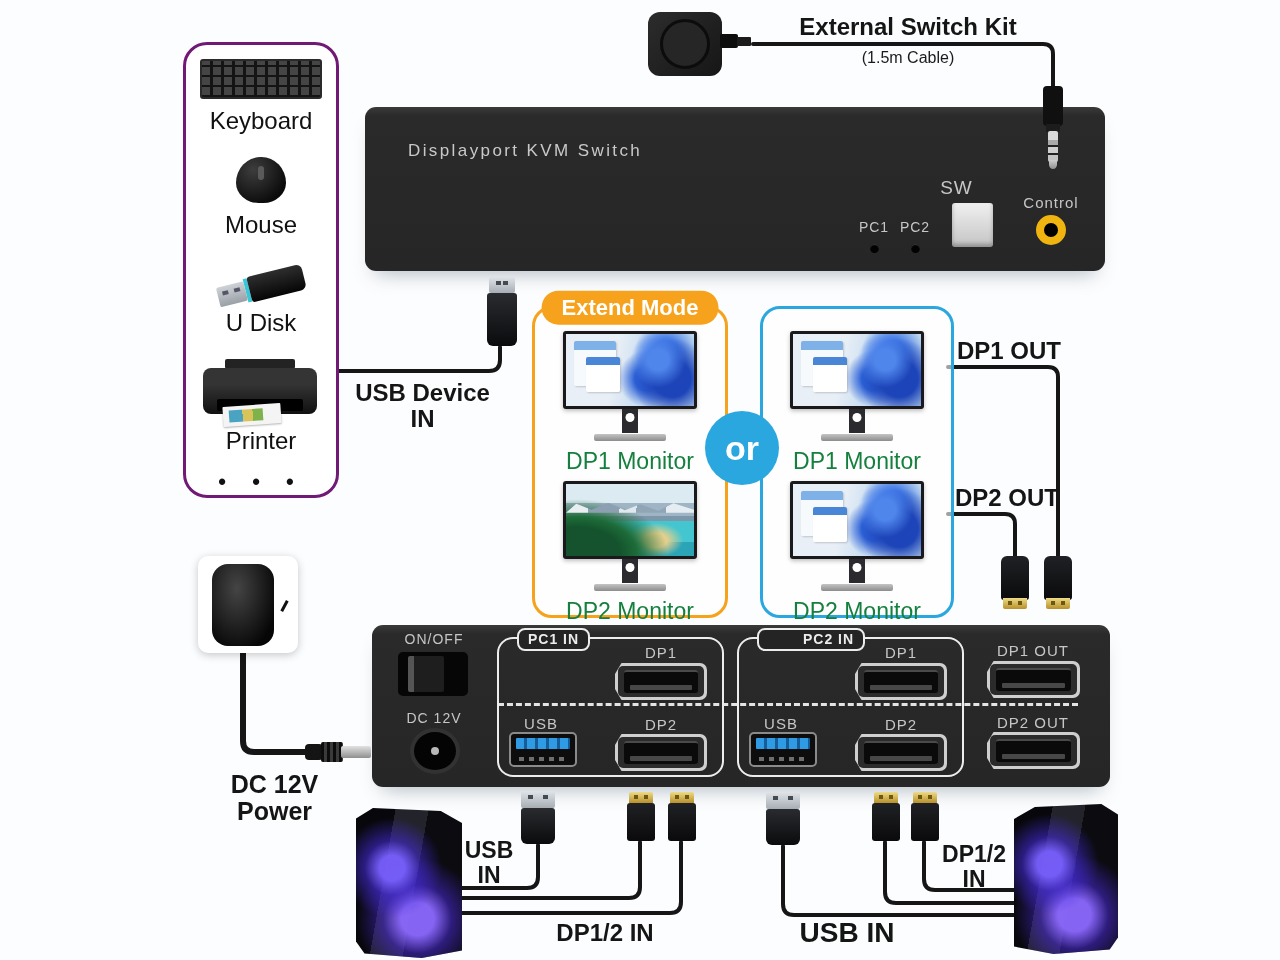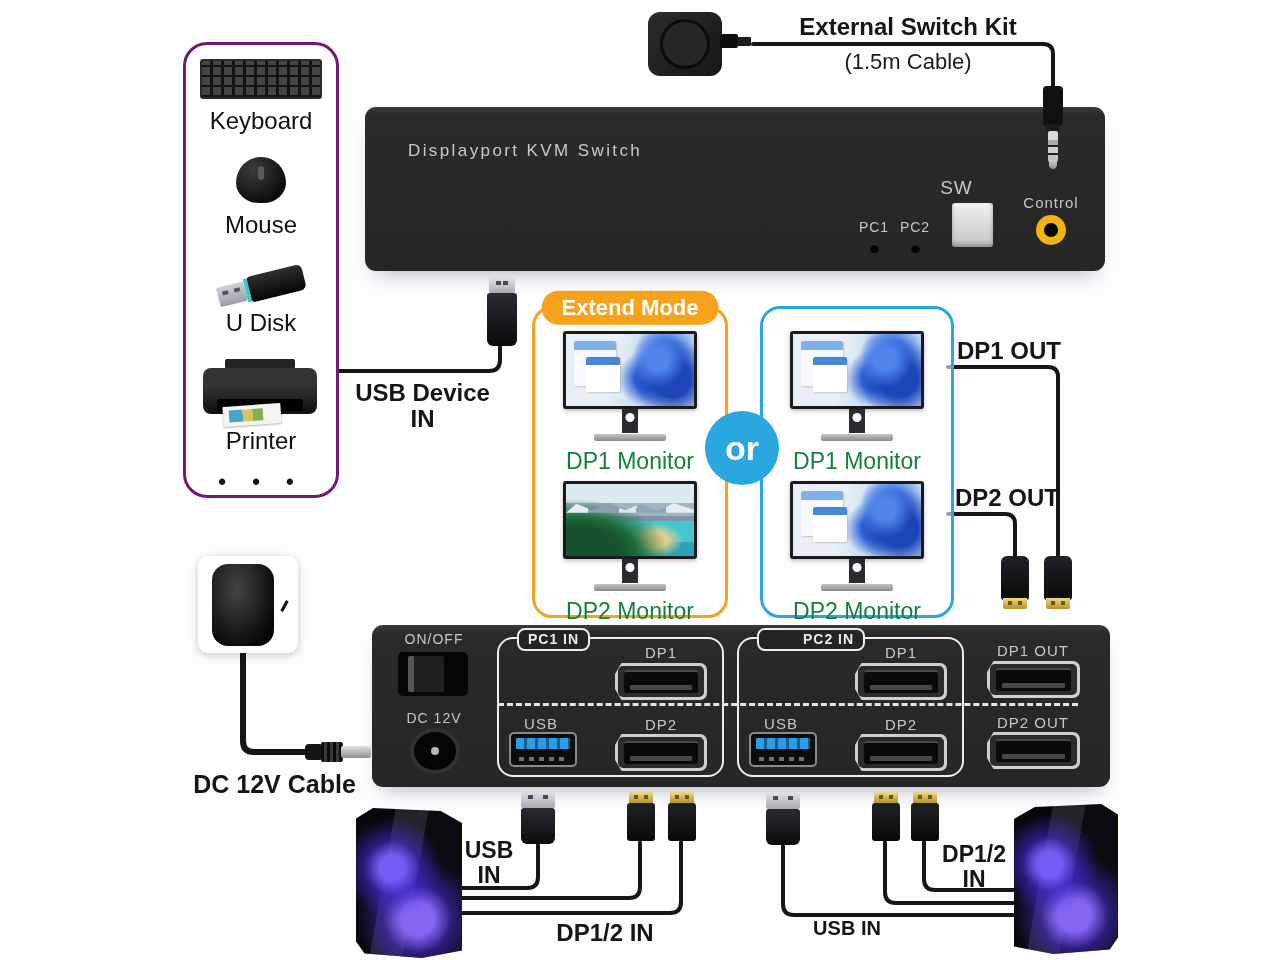--- a/index.html
+++ b/index.html
@@ -178,21 +178,21 @@
   </div>
 
   <div class="abs" style="left:648px;top:12px;width:74px;height:64px;border-radius:12px;
        background:linear-gradient(135deg,#2c2c2c,#161616);z-index:2;">
     <div style="position:absolute;left:50%;top:50%;transform:translate(-50%,-50%);width:44px;height:44px;
          border-radius:50%;border:3px solid #0c0c0c;background:#262626;"></div>
   </div>
   <div class="abs" style="left:720px;top:34px;width:18px;height:14px;background:#0d0d0d;border-radius:2px;z-index:2;"></div>
   <div class="abs" style="left:737px;top:37px;width:14px;height:9px;background:#1c1c1c;border-radius:1px;z-index:2;"></div>
   <div class="abs blabel center" style="left:758px;top:14px;width:300px;font-size:24px;">External Switch Kit</div>
-  <div class="abs center" style="left:758px;top:49px;width:300px;font-size:22px;font-weight:500;color:#1b1b1b;">(1.5m Cable)</div>
+  <div class="abs center" style="left:758px;top:49px;width:300px;font-size:16px;font-weight:500;color:#1b1b1b;">(1.5m Cable)</div>
   <div class="abs aplug-boot"></div>
   <div class="abs aplug-collar"></div>
   <div class="abs aplug-shaft"></div>
   <div class="abs aplug-tip"></div>
 
   <div class="abs device" style="left:365px;top:107px;width:740px;height:164px;">
     <div class="abs front-title" style="left:43px;top:34px;">Displayport KVM Switch</div>
     <div class="abs center panel-text" style="left:489px;top:112px;width:40px;font-size:14px;">PC1</div>
     <div class="abs" style="left:489px;top:131px;width:40px;">
         <div class="led"></div>
@@ -330,21 +330,21 @@
 
   <div class="abs" style="left:198px;top:556px;width:100px;height:97px;background:#fff;border-radius:10px;
        box-shadow:0 2px 8px rgba(0,0,0,.22);z-index:2;">
     <div style="position:absolute;left:14px;top:8px;width:62px;height:82px;border-radius:16px;
          background:radial-gradient(ellipse at 40% 30%,#454545,#060606 80%);"></div>
     <div style="position:absolute;right:12px;top:44px;width:3px;height:12px;background:#111;transform:rotate(28deg);"></div>
   </div>
   <div class="abs barrel-strain"></div>
   <div class="abs barrel-ridge"></div>
   <div class="abs barrel-tip"></div>
-  <div class="abs blabel center" style="left:192px;top:771px;width:165px;font-size:25px;">DC 12V Cable</div>
+  <div class="abs blabel center" style="left:192px;top:771px;width:165px;font-size:25px;">DC 12V Power</div>
 
   <div class="abs tower" style="left:356px;top:808px;width:106px;height:150px;"></div>
   <div class="abs tower flip" style="left:1014px;top:804px;width:104px;height:150px;"></div>
 
   <div class="abs usbm" style="left:521px;top:791px;">
     <div class="cap"></div>
       <div class="body"></div>
   </div>
   <div class="abs dpm" style="left:627px;top:792px;">
     <div class="gold"></div>
@@ -365,19 +365,19 @@
       <div class="body"></div>
   </div>
   <div class="abs dpm" style="left:872px;top:792px;">
     <div class="gold"></div>
       <div class="body"></div>
   </div>
   <div class="abs dpm" style="left:911px;top:792px;">
     <div class="gold"></div>
       <div class="body"></div>
   </div>
-  <div class="abs blabel center" style="left:788px;top:918px;width:118px;font-size:20px;z-index:4;">USB IN</div>
+  <div class="abs blabel center" style="left:788px;top:918px;width:118px;font-size:28px;z-index:4;">USB IN</div>
   <div class="abs blabel center" style="left:922px;top:842px;width:104px;font-size:23px;z-index:4;">
     <div>DP1/2</div>
     <div>IN</div>
   </div>
 
 </div>
 
 </body></html>

